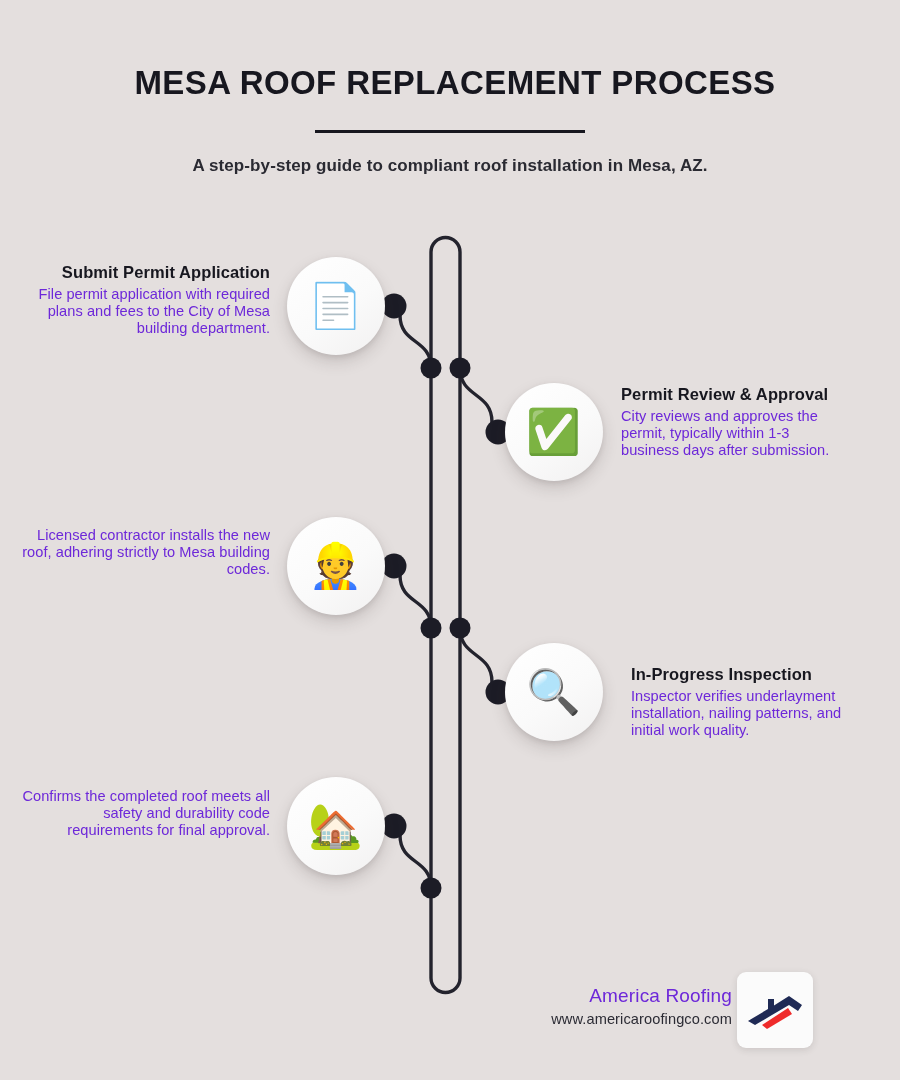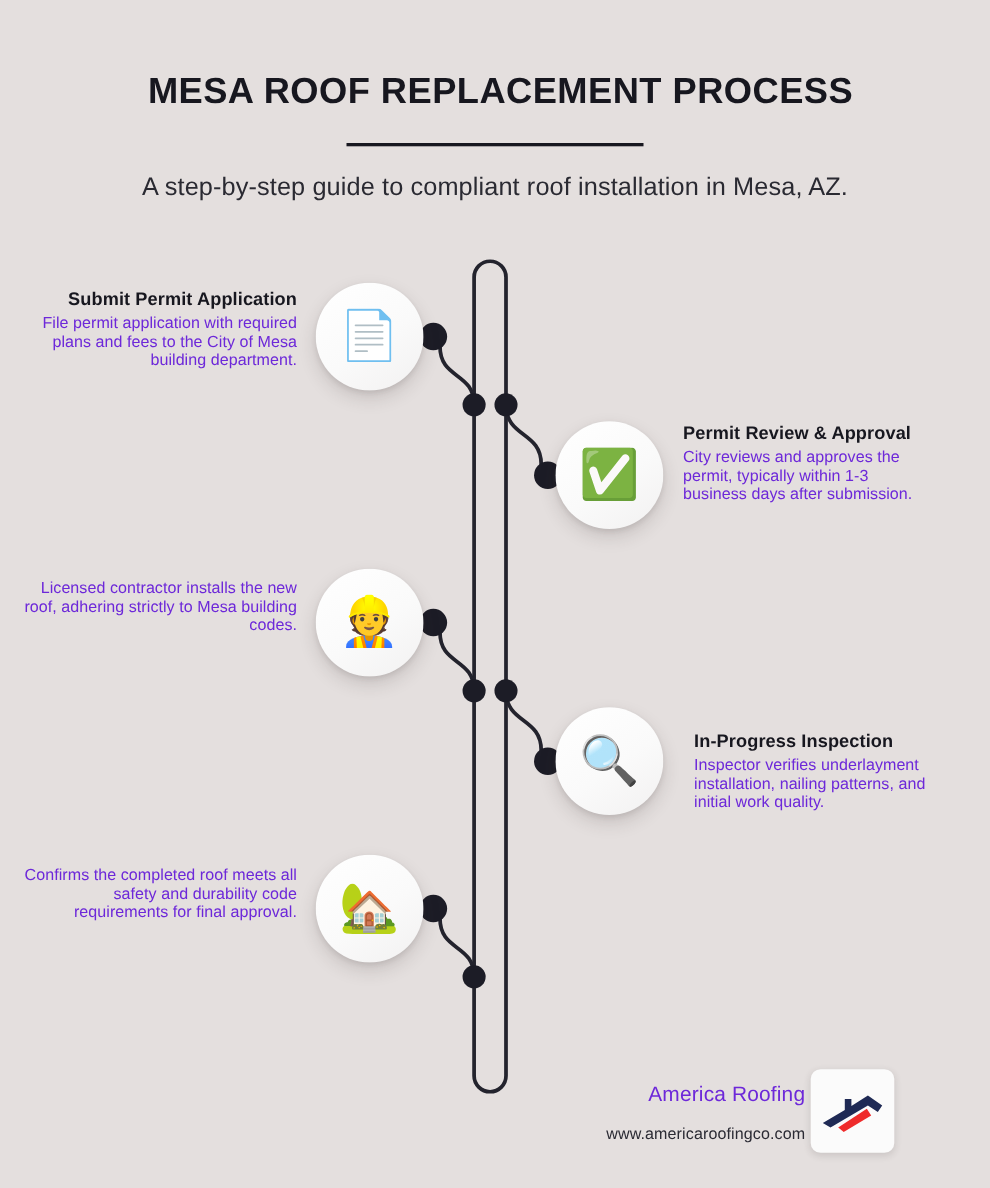--- a/index.html
+++ b/index.html
@@ -28,23 +28,24 @@
   #title-divider {
     position:absolute;
     top:130px; left:315px;
     width:270px; height:3px;
     background:#17171f;
   }
   #subtitle {
     position:absolute;
     top:156px; left:0; width:900px;
     text-align:center;
-    font-size:23px;
+    font-size:17px;
     color:#2a2a32;
     letter-spacing:0.1px;
+    font-weight:bold;
   }
 
   
   #spine-svg {
     position:absolute;
     left:0; top:0;
     width:900px; height:1080px;
     pointer-events:none;
   }
 
@@ -95,21 +96,21 @@
   }
   #brand-name {
     font-size:19px;
     font-weight:normal;
     color:#6d28d9;
     letter-spacing:0.15px;
   }
   #brand-url {
     font-size:14.6px;
     color:#2b2b34;
-    margin-top:16px;
+    margin-top:4px;
     letter-spacing:0.1px;
   }
   #footer-logo {
     position:absolute;
     left:737px; top:972px;
     width:76px; height:76px;
     background:#fbfbfb;
     border-radius:9px;
     box-shadow:0 2px 7px rgba(60,50,50,.14);
     display:flex; align-items:center; justify-content:center;

